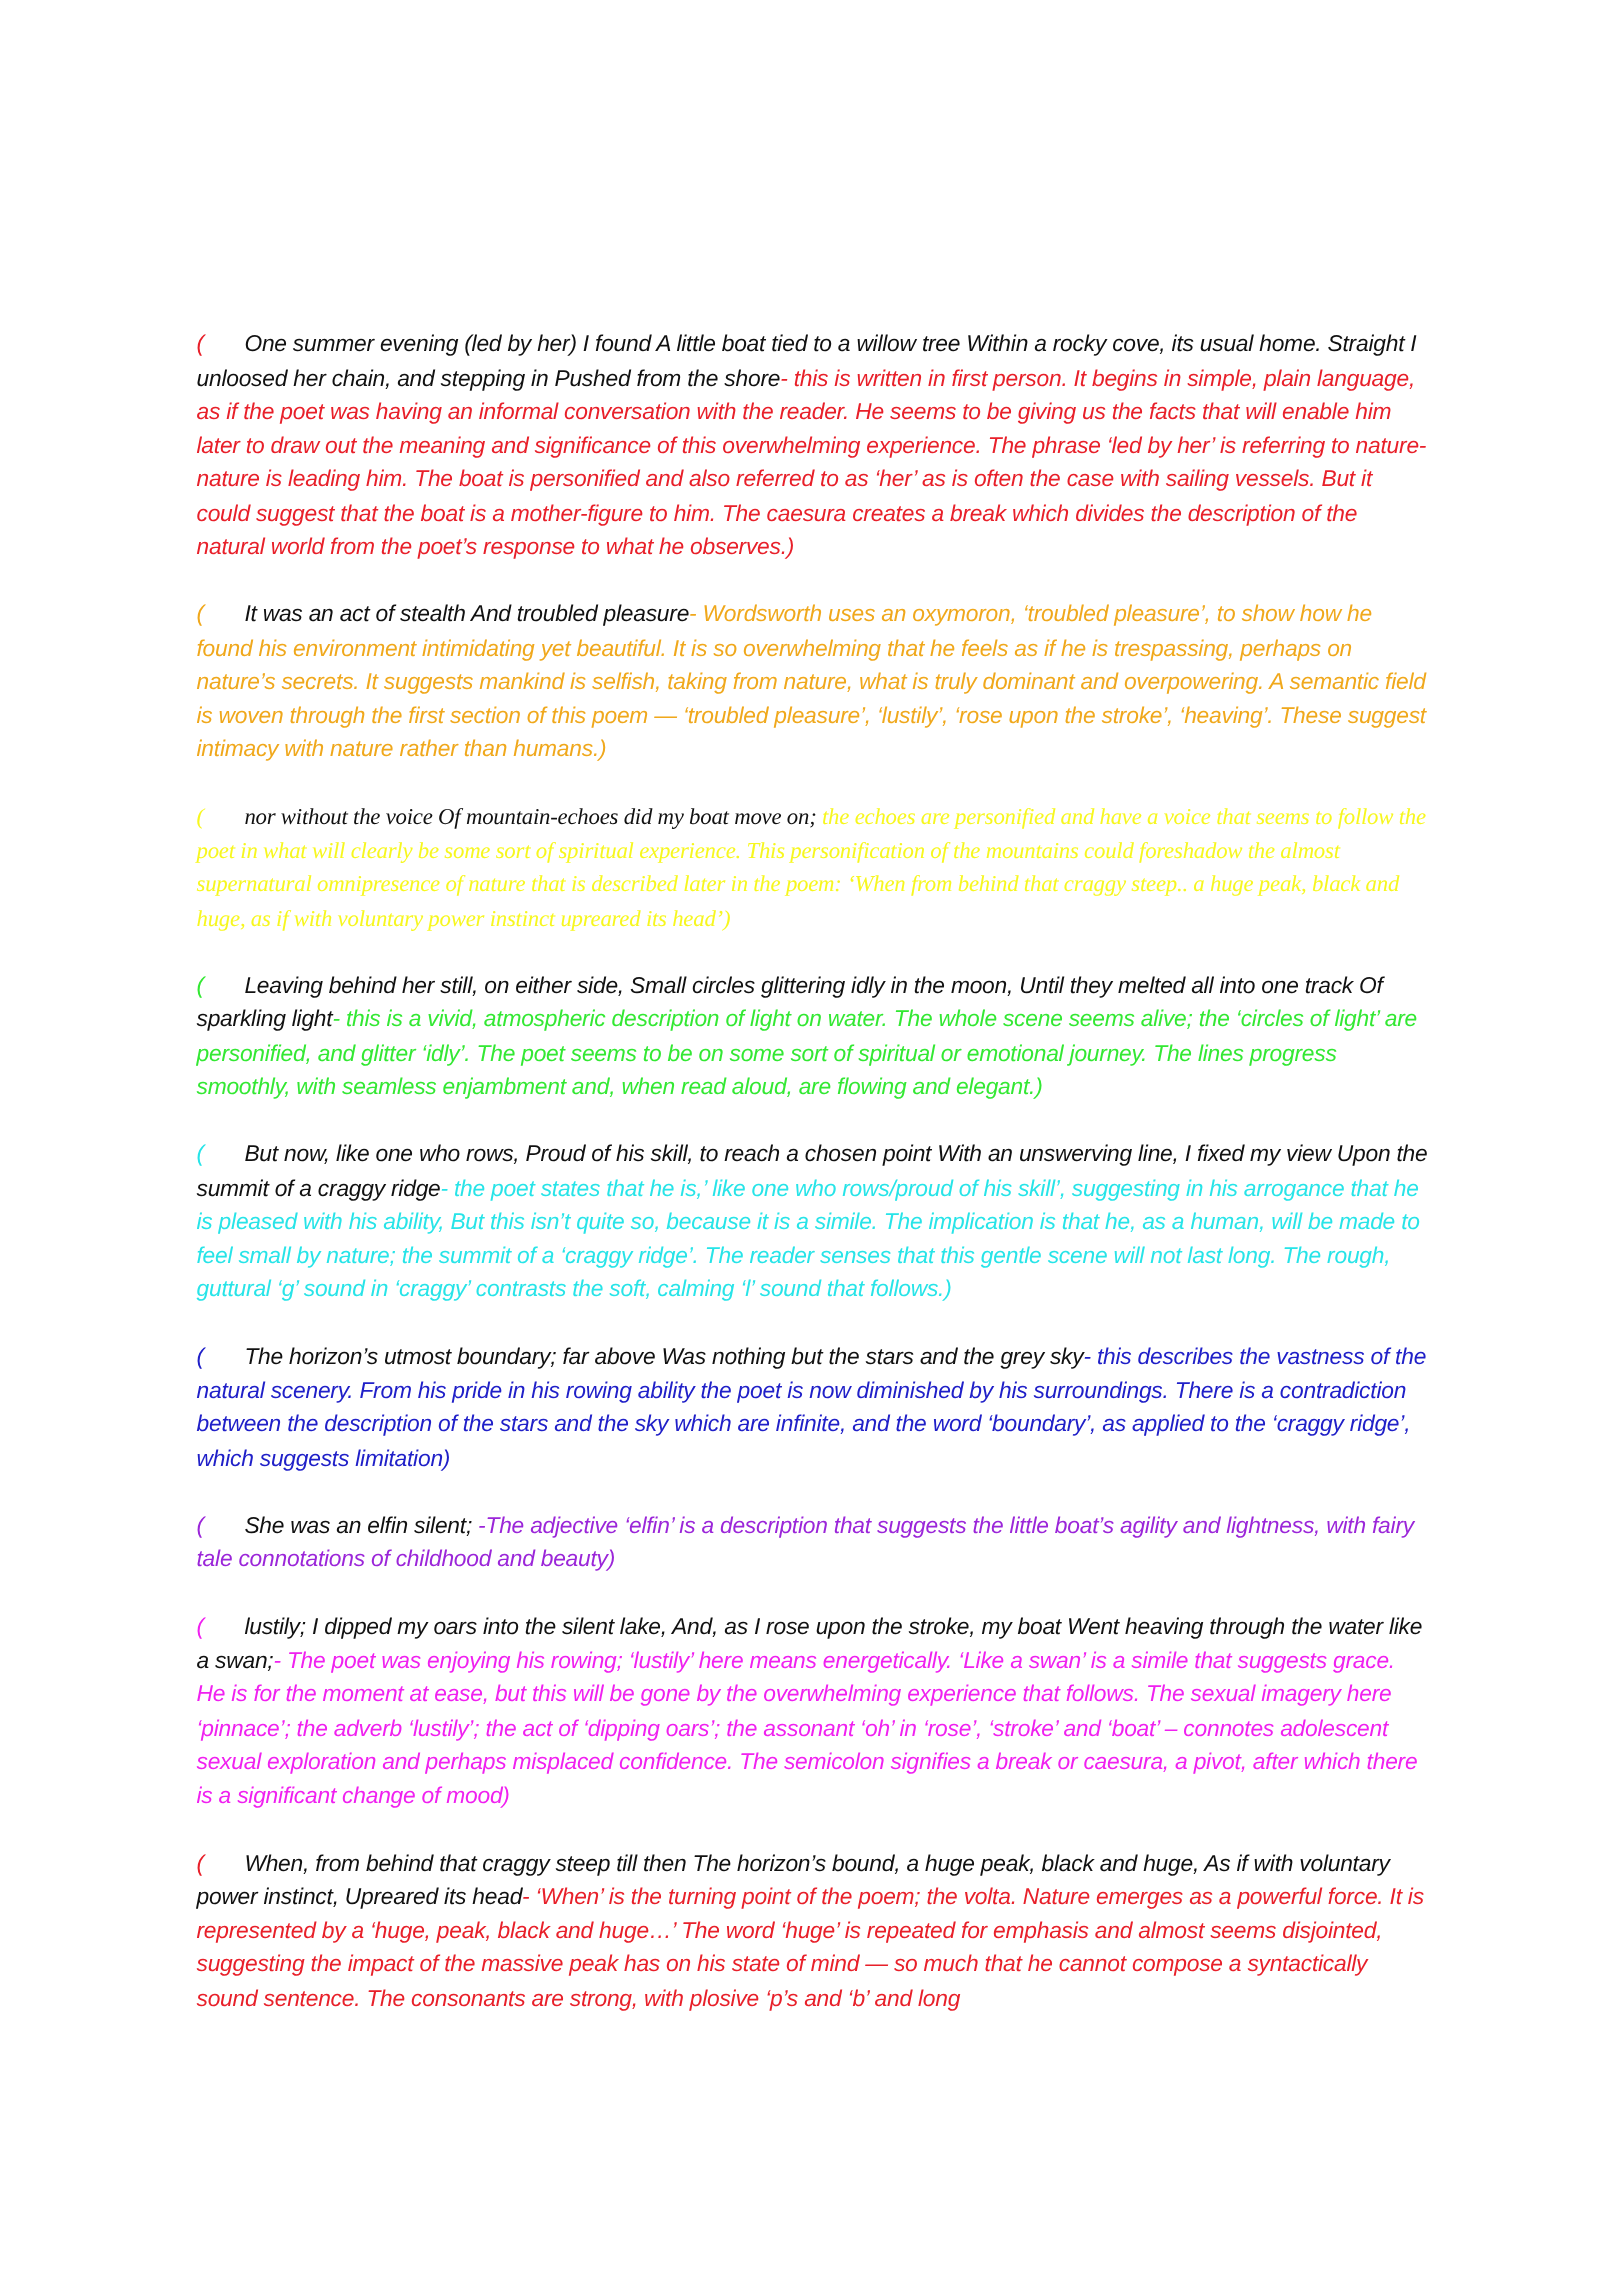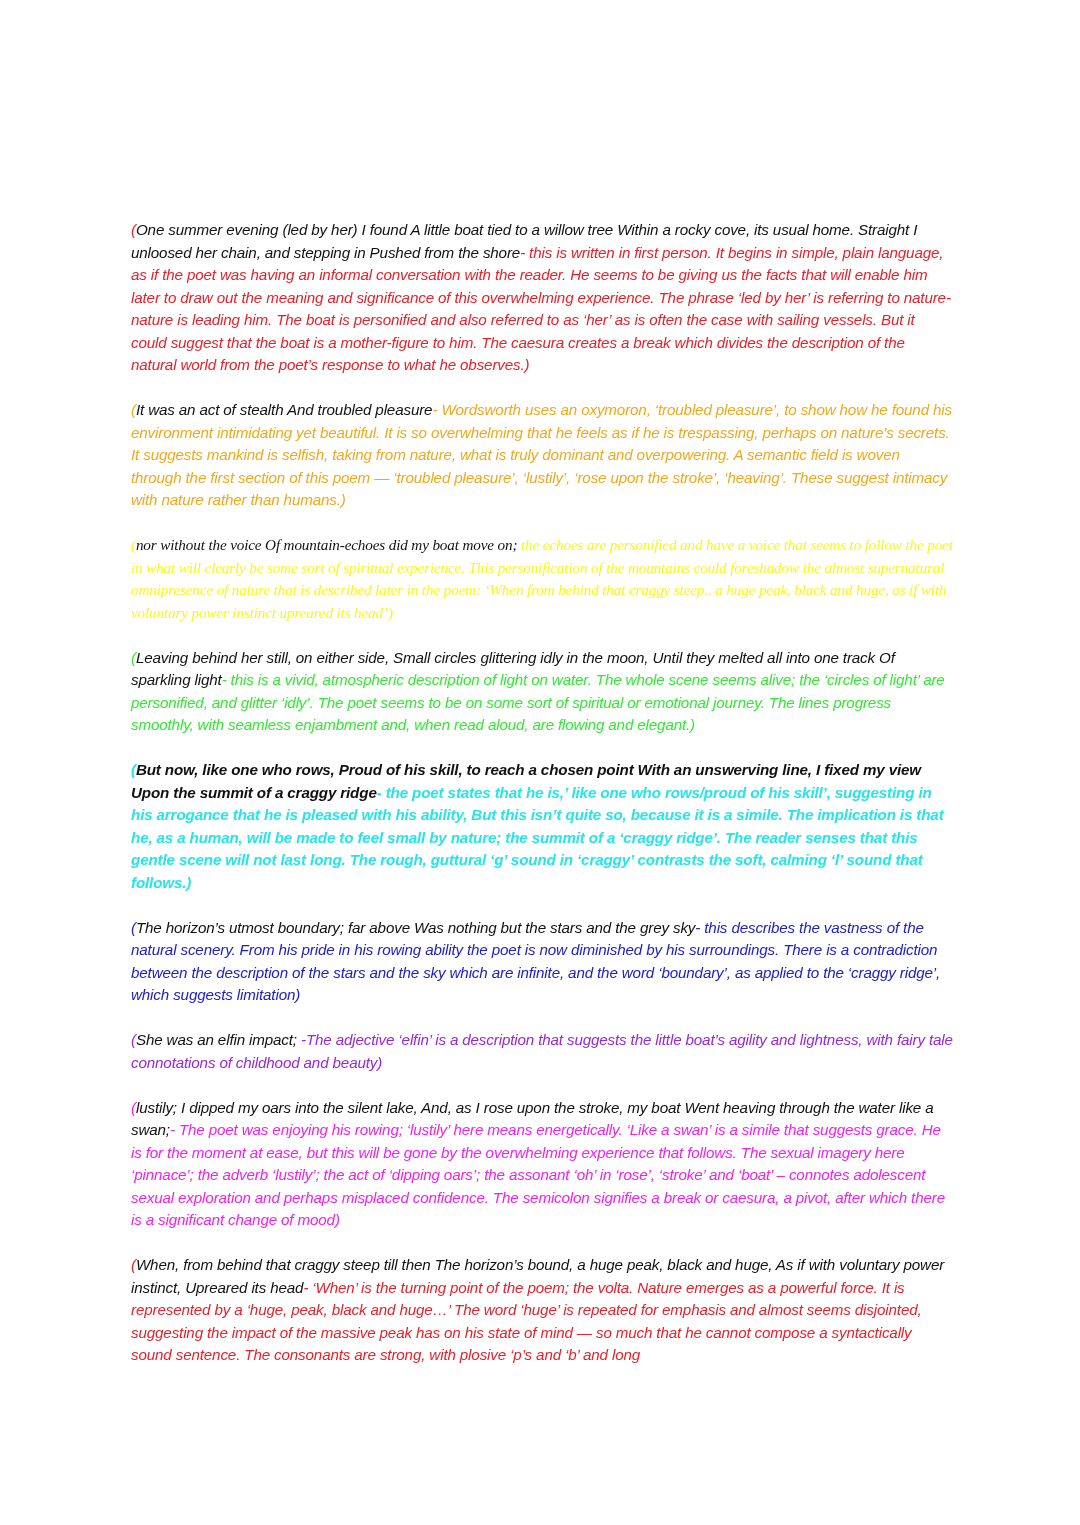--- a/index.html
+++ b/index.html
@@ -21,44 +21,44 @@
       font-family: "Liberation Sans", "DejaVu Sans", sans-serif;
       font-style: italic;
       font-size: 15.2px;
       line-height: 22.5px;
       letter-spacing: -0.15px;
       color: #111111;
     }
     .para {
       margin: 0 0 22.5px 0;
     }
-    .quote { color: #111111; }
+    .quote { color: #111111; margin-left: 27px; }
     .c-red { color: #e8202a; }
     .c-orange { color: #f0a81c; }
     .c-yellow { color: #f7f71e; font-family: Liberation Serif, serif; }
     .c-green { color: #33e833; }
-    .c-cyan { color: #27e4e8; font-weight: bold; }
+    .c-cyan { color: #27e4e8; }
     .c-blue { color: #2020c8; }
     .c-purple { color: #9b26d9; }
     .c-magenta { color: #f021f0; }
   </style>
 </head>
 <body>
 
 <div class="page">
   <p class="para c-red"><span class="c-red">(</span><span class="quote">One summer evening (led by her) I found A little boat tied to a willow tree Within a rocky cove, its usual home. Straight I unloosed her chain, and stepping in Pushed from the shore</span><span class="c-red">- this is written in first person. It begins in simple, plain language, as if the poet was having an informal conversation with the reader. He seems to be giving us the facts that will enable him later to draw out the meaning and significance of this overwhelming experience. The phrase ‘led by her’ is referring to nature- nature is leading him. The boat is personified and also referred to as ‘her’ as is often the case with sailing vessels. But it could suggest that the boat is a mother-figure to him. The caesura creates a break which divides the description of the natural world from the poet’s response to what he observes.)</span></p>
 
   <p class="para c-orange"><span class="c-orange">(</span><span class="quote">It was an act of stealth And troubled pleasure</span><span class="c-orange">- Wordsworth uses an oxymoron, ‘troubled pleasure’, to show how he found his environment intimidating yet beautiful. It is so overwhelming that he feels as if he is trespassing, perhaps on nature’s secrets. It suggests mankind is selfish, taking from nature, what is truly dominant and overpowering.  A semantic field is woven through the first section of this poem — ‘troubled pleasure’, ‘lustily’, ‘rose upon the stroke’, ‘heaving’. These suggest intimacy with nature rather than humans.)</span></p>
 
   <p class="para c-yellow"><span class="c-yellow">(</span><span class="quote">nor without the voice Of mountain-echoes did my boat move on;</span><span class="c-yellow"> the echoes are personified and have a voice that seems to follow the poet in what will clearly be some sort of spiritual experience. This personification of the mountains could foreshadow the almost supernatural omnipresence of nature that is described later in the poem: ‘When from behind that craggy steep.. a huge peak, black and huge, as if with voluntary power instinct upreared its head’)</span></p>
 
   <p class="para c-green"><span class="c-green">(</span><span class="quote">Leaving behind her still, on either side, Small circles glittering idly in the moon, Until they melted all into one track Of sparkling light</span><span class="c-green">- this is a vivid, atmospheric description of light on water. The whole scene seems alive; the ‘circles of light’ are personified, and glitter ‘idly’. The poet seems to be on some sort of spiritual or emotional journey. The lines progress smoothly, with seamless enjambment and, when read aloud, are flowing and elegant.)</span></p>
 
   <p class="para c-cyan"><span class="c-cyan">(</span><span class="quote">But now, like one who rows, Proud of his skill, to reach a chosen point With an unswerving line, I fixed my view Upon the summit of a craggy ridge</span><span class="c-cyan">- the poet states that he is,’ like one who rows/proud of his skill’, suggesting in his arrogance that he is pleased with his ability, But this isn’t quite so, because it is a simile. The implication is that he, as a human, will be made to feel small by nature; the summit of a ‘craggy ridge’. The reader senses that this gentle scene will not last long. The rough, guttural  ‘g’ sound in ‘craggy’ contrasts the soft, calming ‘l’ sound that follows.)</span></p>
 
   <p class="para c-blue"><span class="c-blue">(</span><span class="quote">The horizon’s utmost boundary; far above Was nothing but the stars and the grey sky</span><span class="c-blue">- this describes the vastness of the natural scenery. From his pride in his rowing ability the poet is now diminished by his surroundings. There is a contradiction between the description of the stars and the sky which are infinite, and the word ‘boundary’, as applied to the ‘craggy ridge’, which suggests limitation)</span></p>
 
-  <p class="para c-purple"><span class="c-purple">(</span><span class="quote">She was an elfin impact; </span><span class="c-purple">-The adjective ‘elfin’ is a description that suggests the little boat’s agility and lightness, with fairy tale connotations of childhood and beauty)</span></p>
+  <p class="para c-purple"><span class="c-purple">(</span><span class="quote">She was an elfin silent; </span><span class="c-purple">-The adjective ‘elfin’ is a description that suggests the little boat’s agility and lightness, with fairy tale connotations of childhood and beauty)</span></p>
 
   <p class="para c-magenta"><span class="c-magenta">(</span><span class="quote">lustily; I dipped my oars into the silent lake, And, as I rose upon the stroke, my boat Went heaving through the water like a swan;</span><span class="c-magenta">- The poet was enjoying his rowing; ‘lustily’ here means energetically. ‘Like a swan’ is a simile that suggests grace. He is for the moment at ease, but this will be gone by the overwhelming experience that follows. The sexual imagery here ‘pinnace’; the adverb ‘lustily’; the act of ‘dipping oars’; the assonant ‘oh’ in ‘rose’, ‘stroke’ and ‘boat’ – connotes adolescent sexual exploration and perhaps misplaced confidence. The semicolon signifies a break or caesura, a pivot, after which there is a significant change of mood)</span></p>
 
   <p class="para c-red"><span class="c-red">(</span><span class="quote">When, from behind that craggy steep till then The horizon’s bound, a huge peak, black and huge, As if with voluntary power instinct, Upreared its head</span><span class="c-red">- ‘When’ is the turning point of the poem; the volta. Nature emerges as a powerful force. It is represented by a ‘huge, peak, black and huge…’ The word ‘huge’ is repeated for emphasis and almost seems disjointed, suggesting the impact of the massive peak has on his state of mind — so much that he cannot compose a syntactically sound sentence. The consonants are strong, with plosive ‘p’s and ‘b’ and long</span></p>
 </div>
 
 </body></html>

